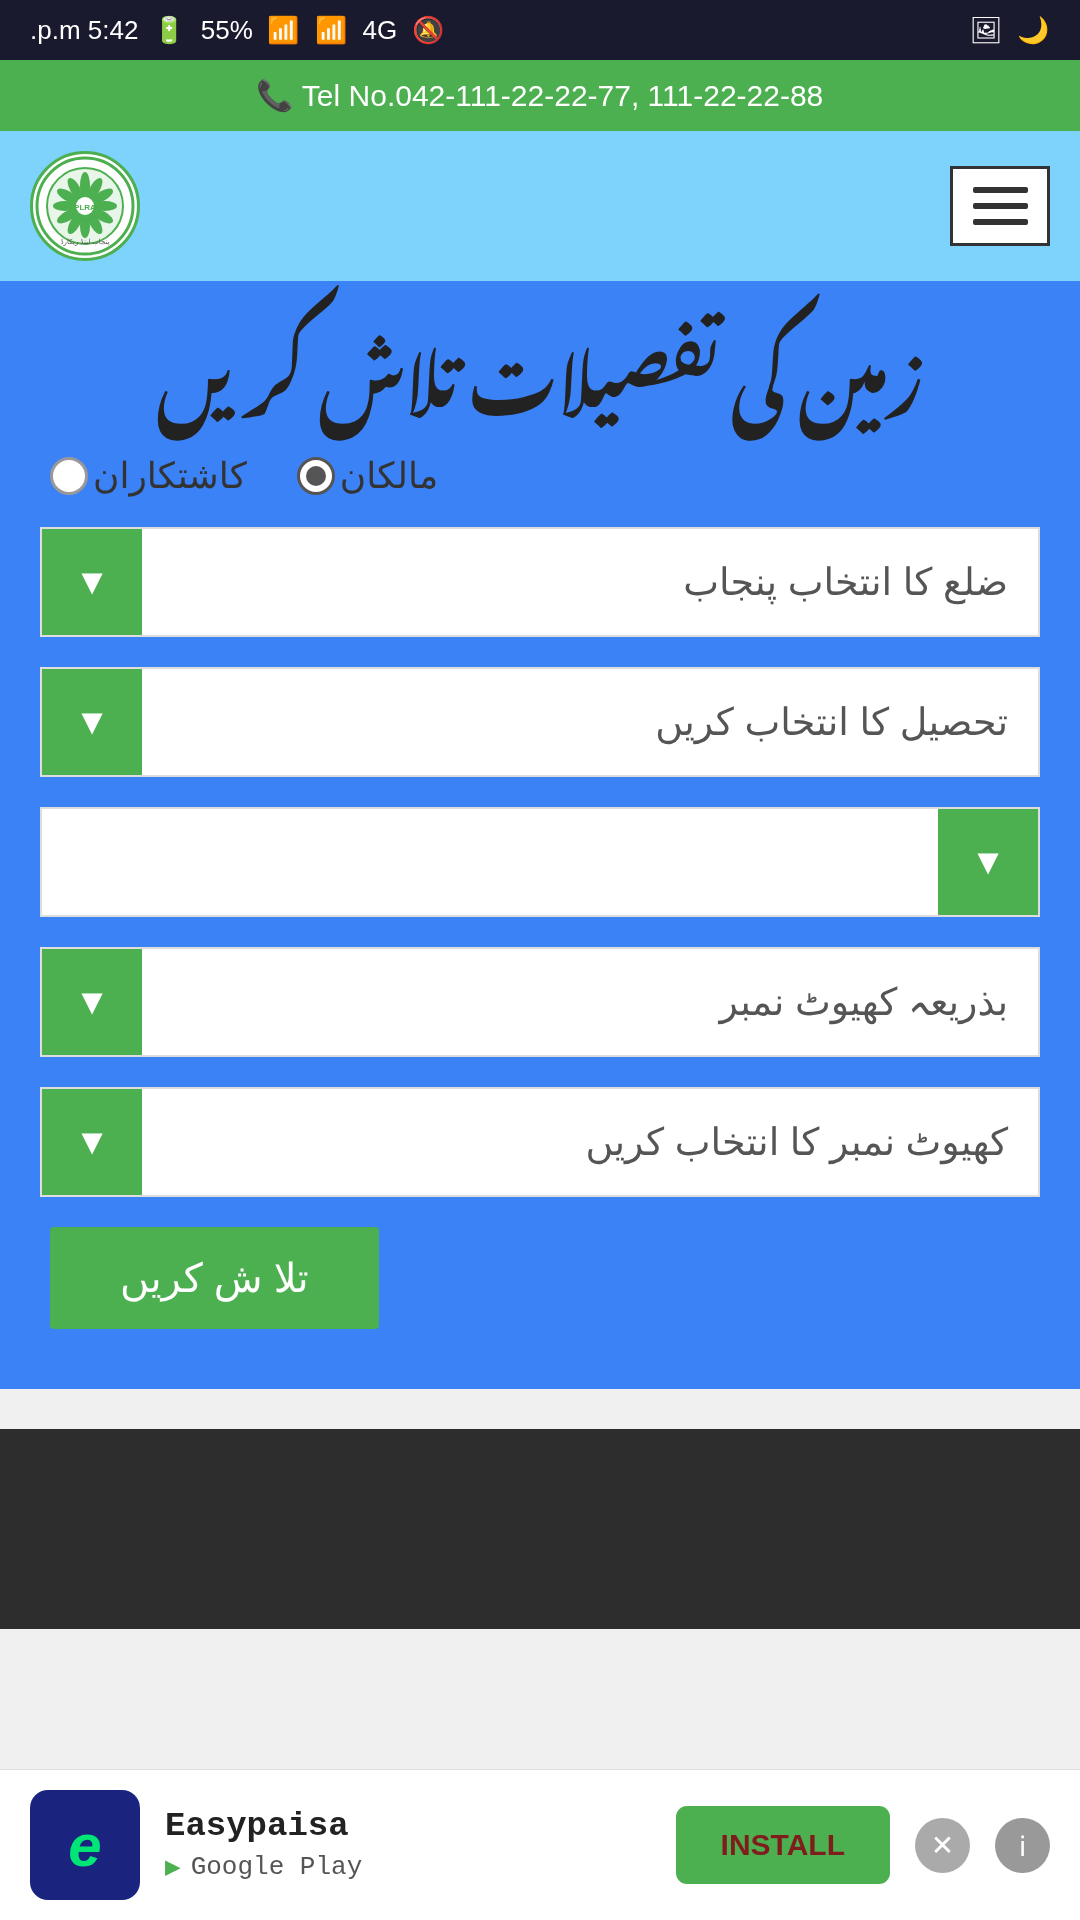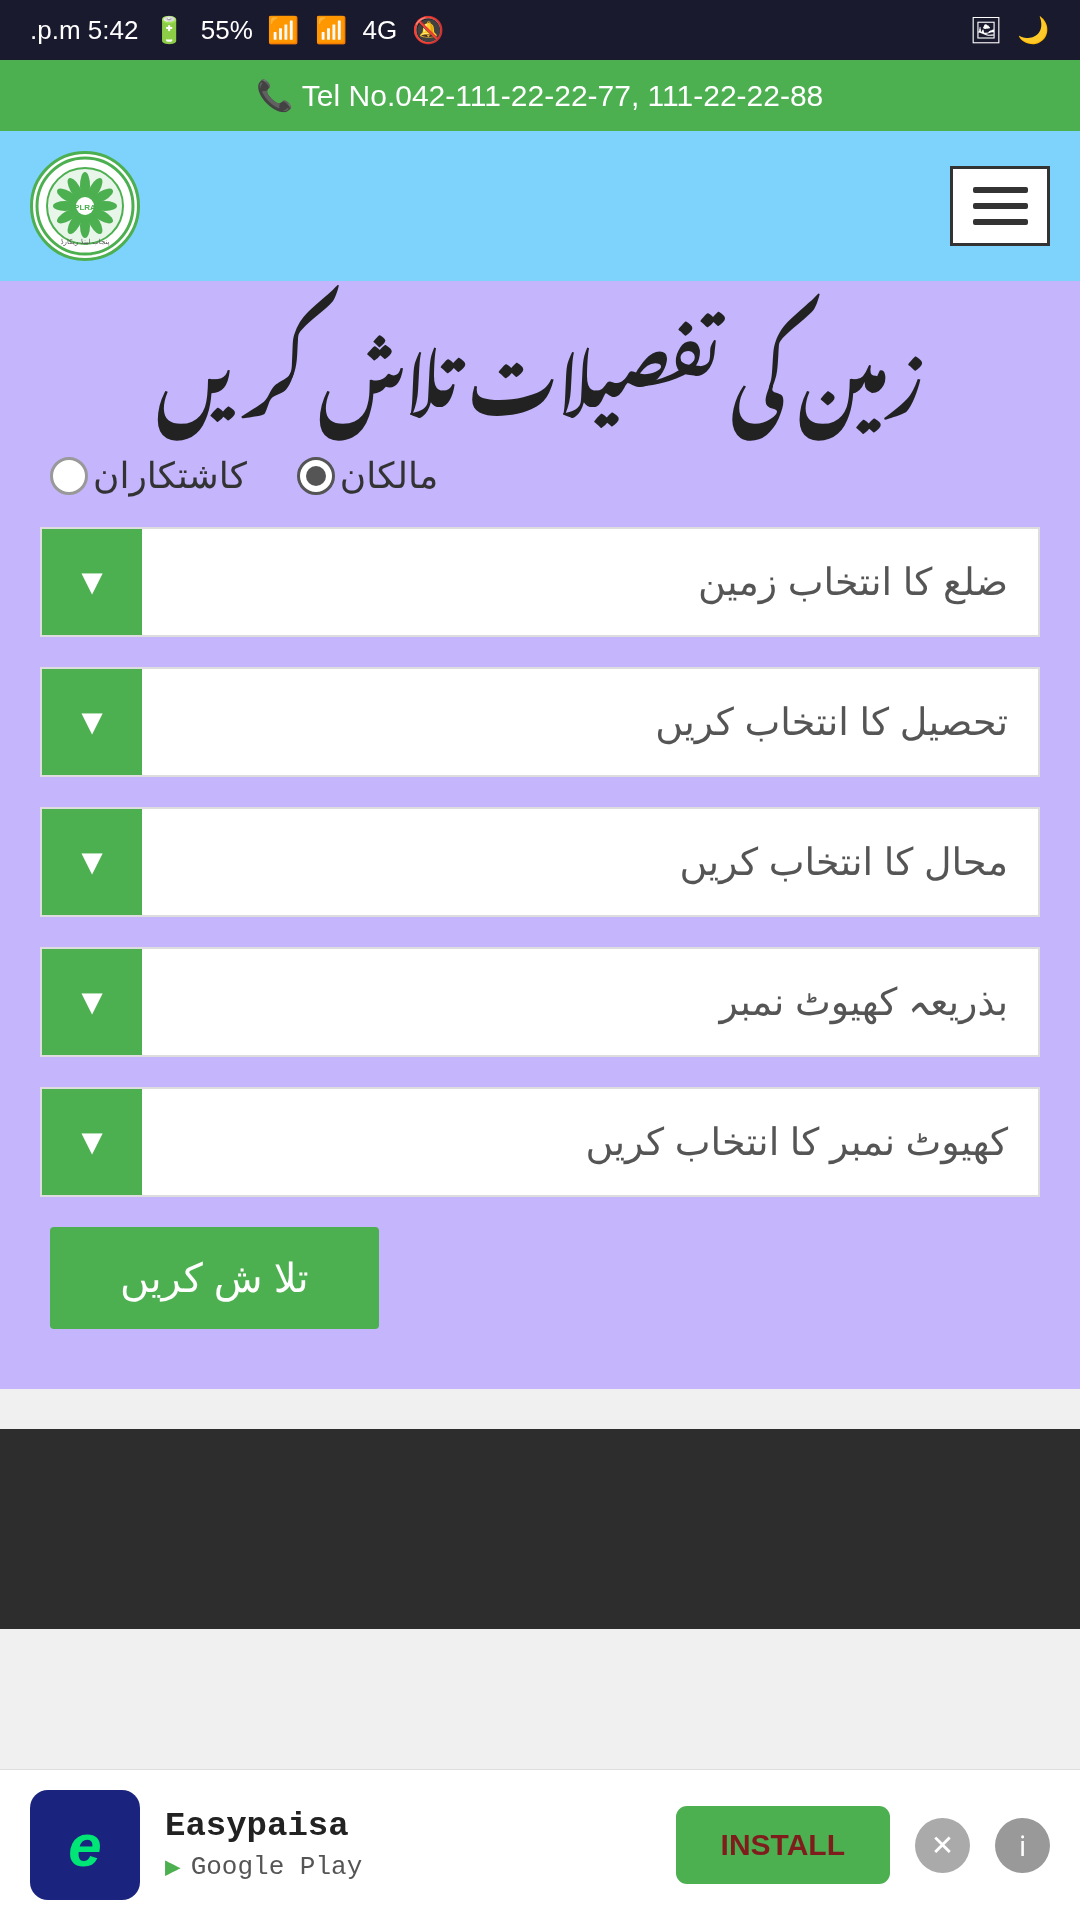--- a/index.html
+++ b/index.html
@@ -75,21 +75,21 @@
     }
     .hamburger-line {
       width: 55px;
       height: 6px;
       background: #333;
       border-radius: 2px;
     }
 
     
     .main-content {
-      background: #c4b5fd;
+      background: #3b82f6;
       padding: 40px 40px 60px 40px;
     }
 
     .page-title {
       text-align: center;
       font-size: 72px;
       font-weight: bold;
       color: #222;
       margin-bottom: 40px;
       font-family: 'Noto Nastaliq Urdu', 'Jameel Noori Nastaleeq', Arial, sans-serif;
@@ -367,35 +367,34 @@
       </div>
     </div>
     <div class="radio-option">
       <span>کاشتکاران</span>
       <div class="radio-circle">
       </div>
     </div>
   </div>
 
   <div class="dropdown-row">
-    <span class="dropdown-text">ضلع کا انتخاب زمین</span>
+    <span class="dropdown-text">ضلع کا انتخاب پنجاب</span>
     <div class="dropdown-arrow-btn">
       <span class="dropdown-arrow">▼</span>
     </div>
   </div>
 
   <div class="dropdown-row">
     <span class="dropdown-text">تحصیل کا انتخاب کریں</span>
     <div class="dropdown-arrow-btn">
       <span class="dropdown-arrow">▼</span>
     </div>
   </div>
 
   <div class="dropdown-row">
-    <span class="dropdown-text">محال کا انتخاب کریں</span>
     <div class="dropdown-arrow-btn">
       <span class="dropdown-arrow">▼</span>
     </div>
   </div>
 
   <div class="dropdown-row">
     <span class="dropdown-text">بذریعہ کھیوٹ نمبر</span>
     <div class="dropdown-arrow-btn">
       <span class="dropdown-arrow">▼</span>
     </div>

